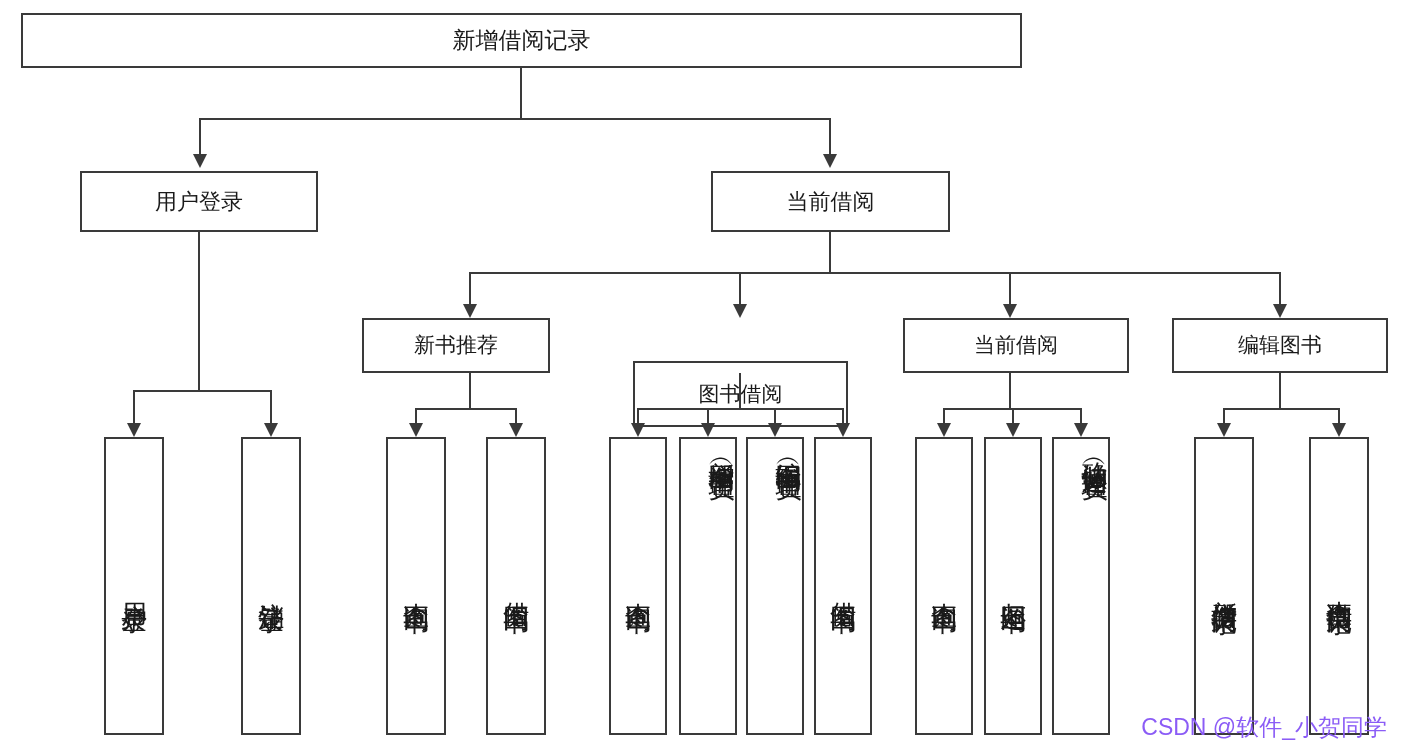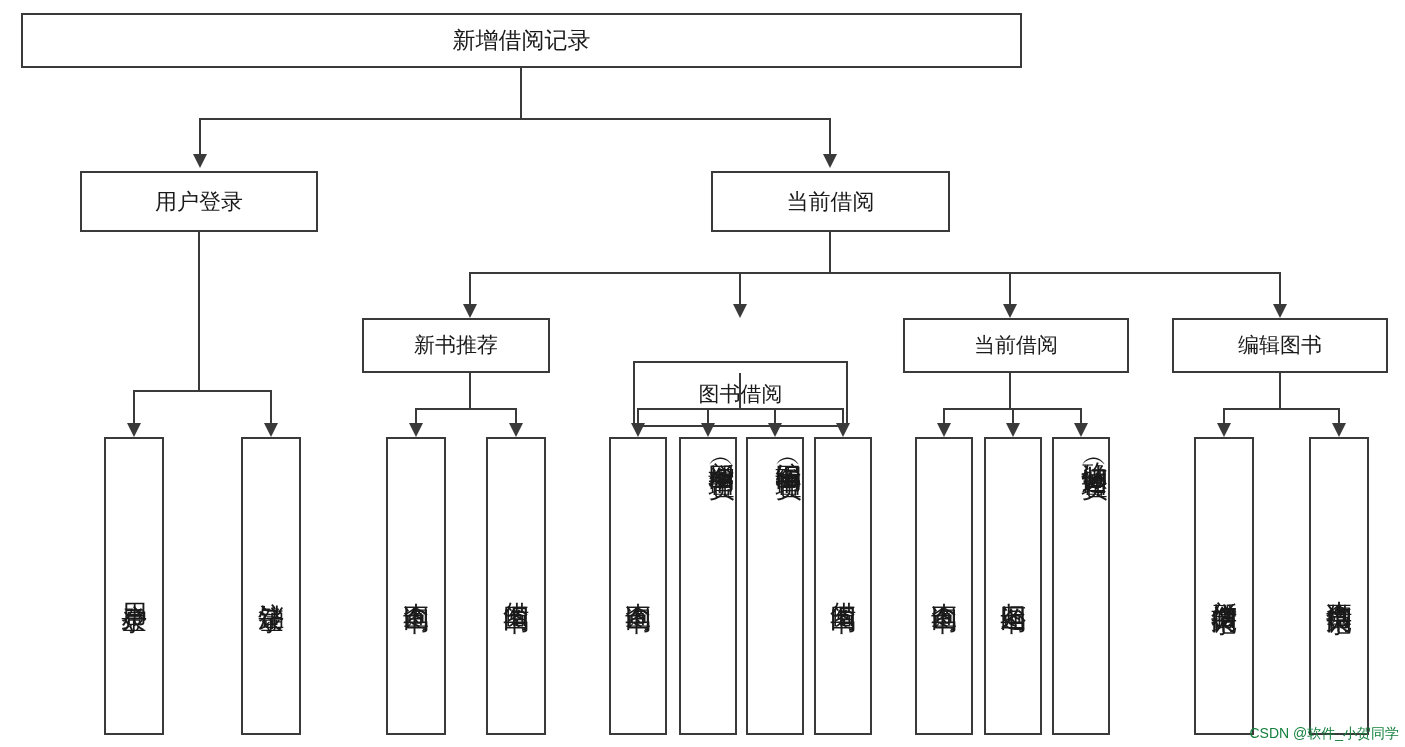--- a/index.html
+++ b/index.html
@@ -59,24 +59,24 @@
     position:absolute;
     width:0;height:0;
     border-left:7px solid transparent;
     border-right:7px solid transparent;
     border-top:14px solid #3a3a3a;
   }
 
   
   #watermark{
     position:absolute;
-    right:6px;
+    right:18px;
     bottom:4px;
-    font-size:14px;
-    color:#15803d;
+    font-size:23px;
+    color:#8b5cf6;
     white-space:nowrap;
     user-select:none;
   }
 </style>
 </head>
 <body>
 
 <div id="canvas">
 
   <div class="node lvl0" style="left:21px;top:13px;width:1001px;height:55px;">

